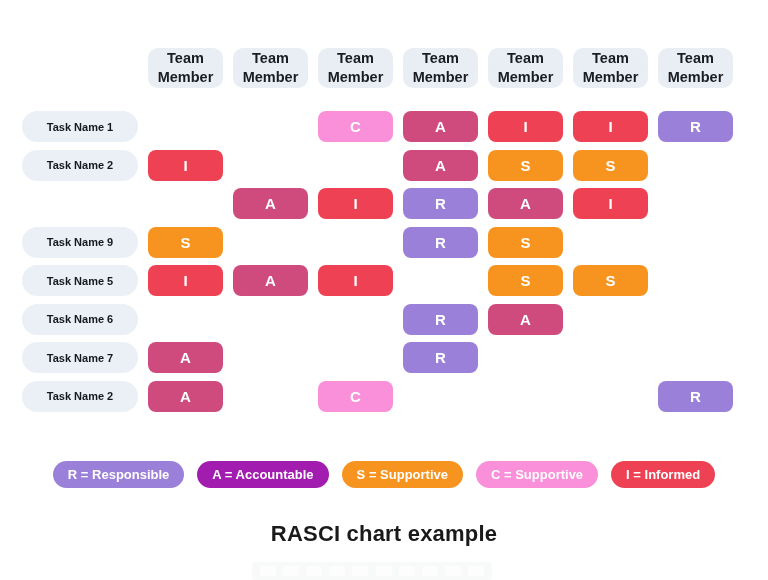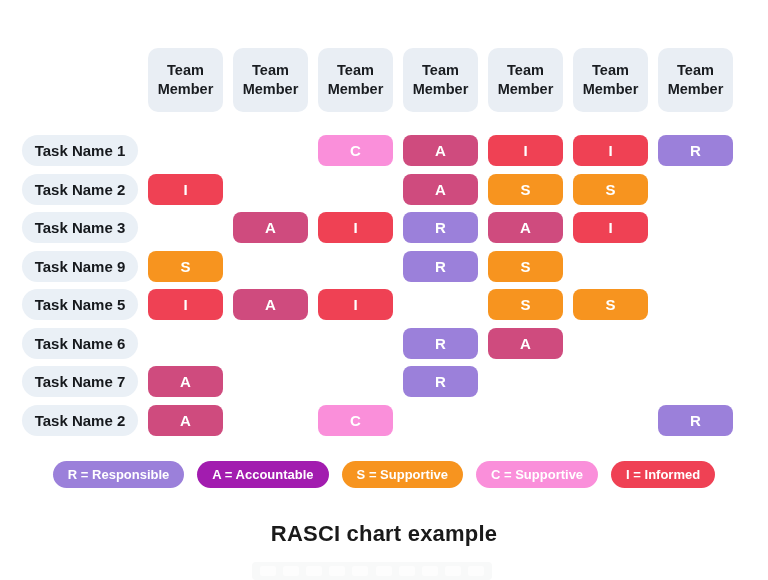--- a/index.html
+++ b/index.html
@@ -17,21 +17,21 @@
     left: 22px;
     top: 48px;
     width: 711px;
   }
   .header-row {
     display: grid;
     grid-template-columns: 116px repeat(7, 75px);
     column-gap: 10px;
   }
   .hcell {
-    height: 64px;
+    height: 40px;
     border-radius: 10px;
     background: #E9EEF4;
     color: #191C20;
     font-weight: bold;
     font-size: 14.5px;
     line-height: 1.3;
     display: flex;
     align-items: center;
     justify-content: center;
     text-align: center;
@@ -44,21 +44,21 @@
     column-gap: 10px;
     row-gap: 7.5px;
     grid-auto-rows: 31px;
   }
   .task-label {
     grid-column: 1;
     background: #EAF0F6;
     border-radius: 15.5px;
     color: #16191D;
     font-weight: bold;
-    font-size: 15px;
+    font-size: 11px;
     display: flex;
     align-items: center;
     justify-content: center;
     text-align: center;
   }
   .cell {
     border-radius: 8px;
     color: #ffffff;
     font-weight: bold;
     font-size: 15px;
@@ -139,21 +139,20 @@
         <div class="cell" style="grid-area: 1 / 4; background: rgb(250, 143, 218);">C</div>
         <div class="cell" style="grid-area: 1 / 5; background: rgb(207, 75, 126);">A</div>
         <div class="cell" style="grid-area: 1 / 6; background: rgb(239, 65, 84);">I</div>
         <div class="cell" style="grid-area: 1 / 7; background: rgb(239, 65, 84);">I</div>
         <div class="cell" style="grid-area: 1 / 8; background: rgb(155, 128, 218);">R</div>
         <div class="task-label" style="grid-row: 2;">Task Name 2</div>
         <div class="cell" style="grid-area: 2 / 2; background: rgb(239, 65, 84);">I</div>
         <div class="cell" style="grid-area: 2 / 5; background: rgb(207, 75, 126);">A</div>
         <div class="cell" style="grid-area: 2 / 6; background: rgb(247, 148, 31);">S</div>
         <div class="cell" style="grid-area: 2 / 7; background: rgb(247, 148, 31);">S</div>
-        <div class="task-label" style="grid-row: 3;">Task Name 3</div>
         <div class="cell" style="grid-area: 3 / 3; background: rgb(207, 75, 126);">A</div>
         <div class="cell" style="grid-area: 3 / 4; background: rgb(239, 65, 84);">I</div>
         <div class="cell" style="grid-area: 3 / 5; background: rgb(155, 128, 218);">R</div>
         <div class="cell" style="grid-area: 3 / 6; background: rgb(207, 75, 126);">A</div>
         <div class="cell" style="grid-area: 3 / 7; background: rgb(239, 65, 84);">I</div>
         <div class="task-label" style="grid-row: 4;">Task Name 9</div>
         <div class="cell" style="grid-area: 4 / 2; background: rgb(247, 148, 31);">S</div>
         <div class="cell" style="grid-area: 4 / 5; background: rgb(155, 128, 218);">R</div>
         <div class="cell" style="grid-area: 4 / 6; background: rgb(247, 148, 31);">S</div>
         <div class="task-label" style="grid-row: 5;">Task Name 5</div>

